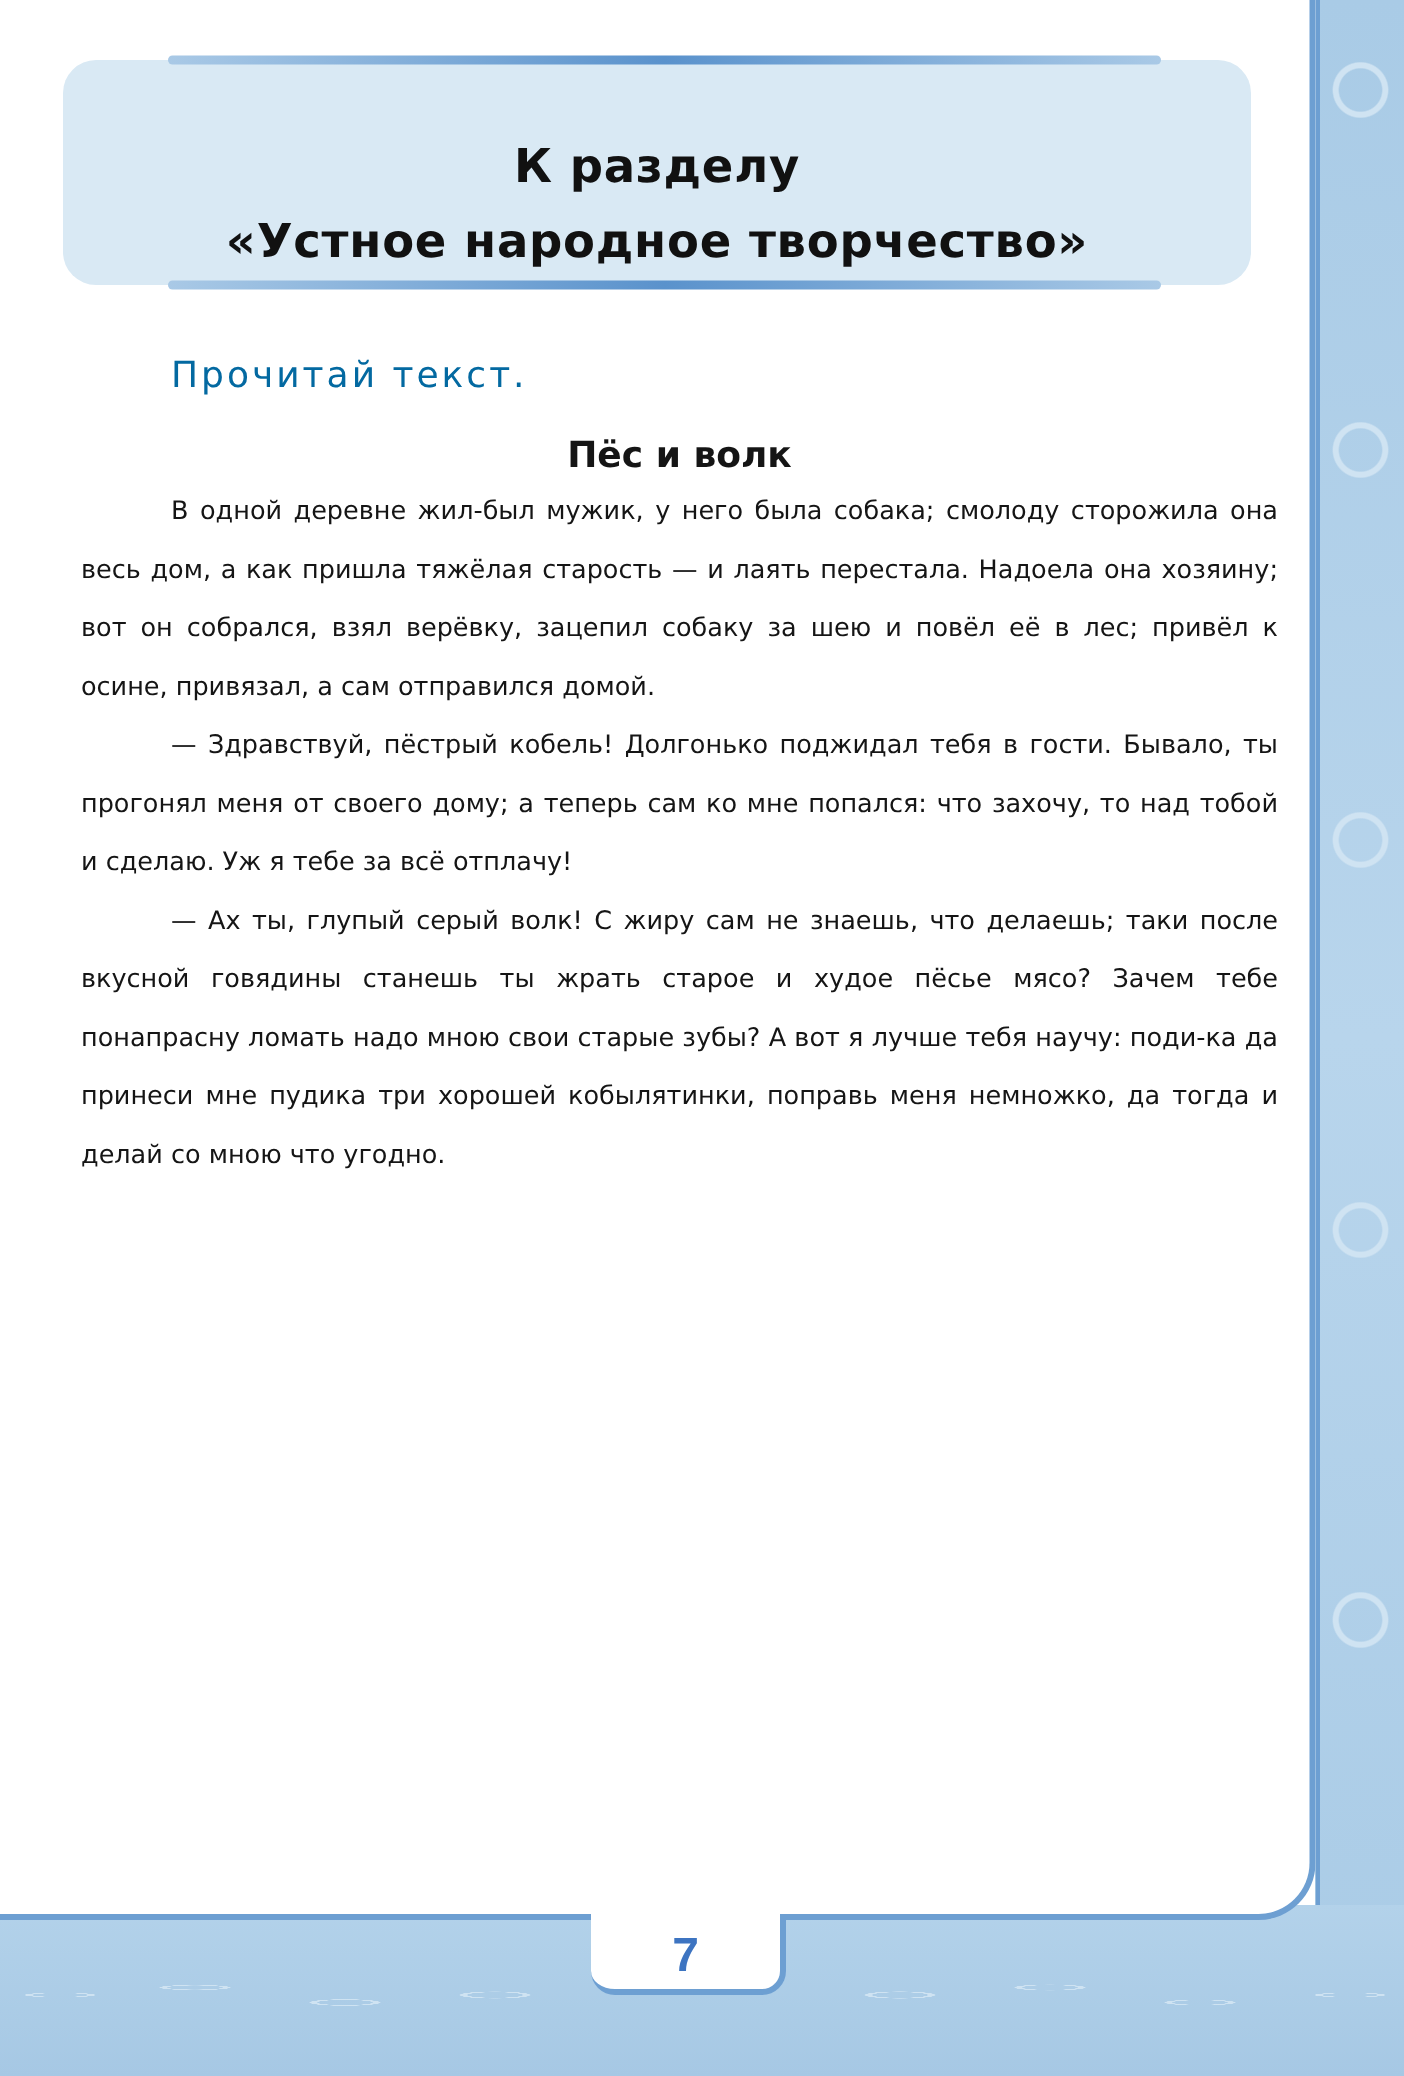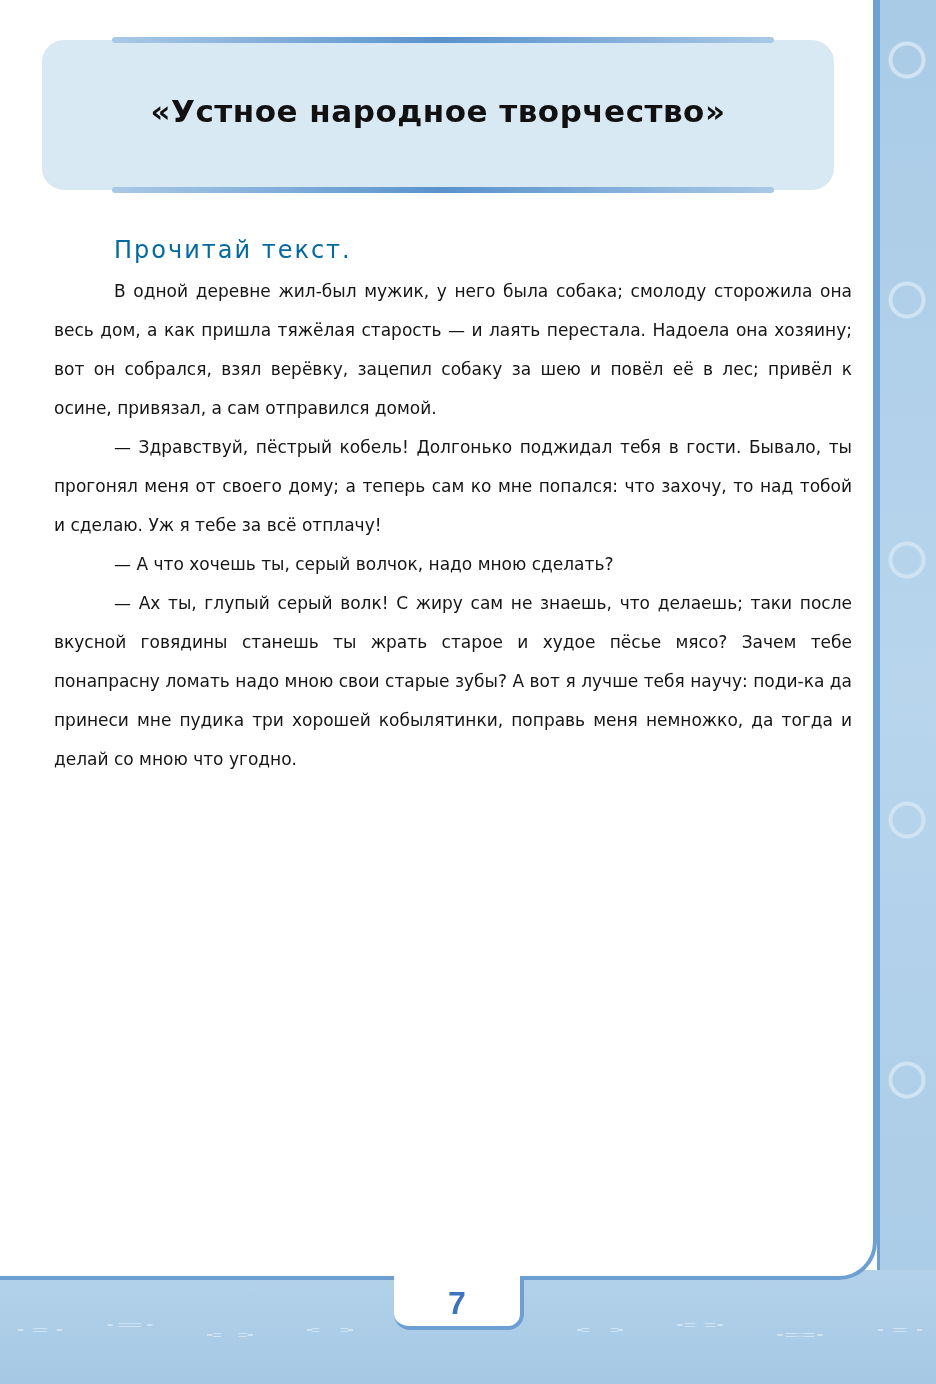--- a/index.html
+++ b/index.html
@@ -114,27 +114,28 @@
 </head>
 <body>
 
 <div class="ornament-right"></div>
 <div class="ornament-bottom"></div>
 
 <div class="page-panel"></div>
 
 <div class="header-band">
   <div class="section-title">
+    <div>К разделу</div>
     <div>«Устное народное творчество»</div>
   </div>
 </div>
 
 <div class="content">
   <div class="instruction">Прочитай текст.</div>
+  <div class="story-title">Пёс и волк</div>
   <p class="para">В одной деревне жил-был мужик, у него была собака; смолоду сторожила она весь дом, а как пришла тяжёлая старость — и лаять перестала. Надоела она хозяину; вот он собрался, взял верёвку, зацепил собаку за шею и повёл её в лес; привёл к осине, привязал, а сам отправился домой.</p>
   <p class="para">— Здравствуй, пёстрый кобель! Долгонько поджидал тебя в гости. Бывало, ты прогонял меня от своего дому; а теперь сам ко мне попался: что захочу, то над тобой и сделаю. Уж я тебе за всё отплачу!</p>
-  <p class="para">— А что хочешь ты, серый волчок, надо мною сделать?</p>
   <p class="para">— Ах ты, глупый серый волк! С жиру сам не знаешь, что делаешь; таки после вкусной говядины станешь ты жрать старое и худое пёсье мясо? Зачем тебе понапрасну ломать надо мною свои старые зубы? А вот я лучше тебя научу: поди-ка да принеси мне пудика три хорошей кобылятинки, поправь меня немножко, да тогда и делай со мною что угодно.</p>
 </div>
 
 <div class="page-number-tab">
   <span class="page-number">7</span>
 </div>
 
 </body></html>

